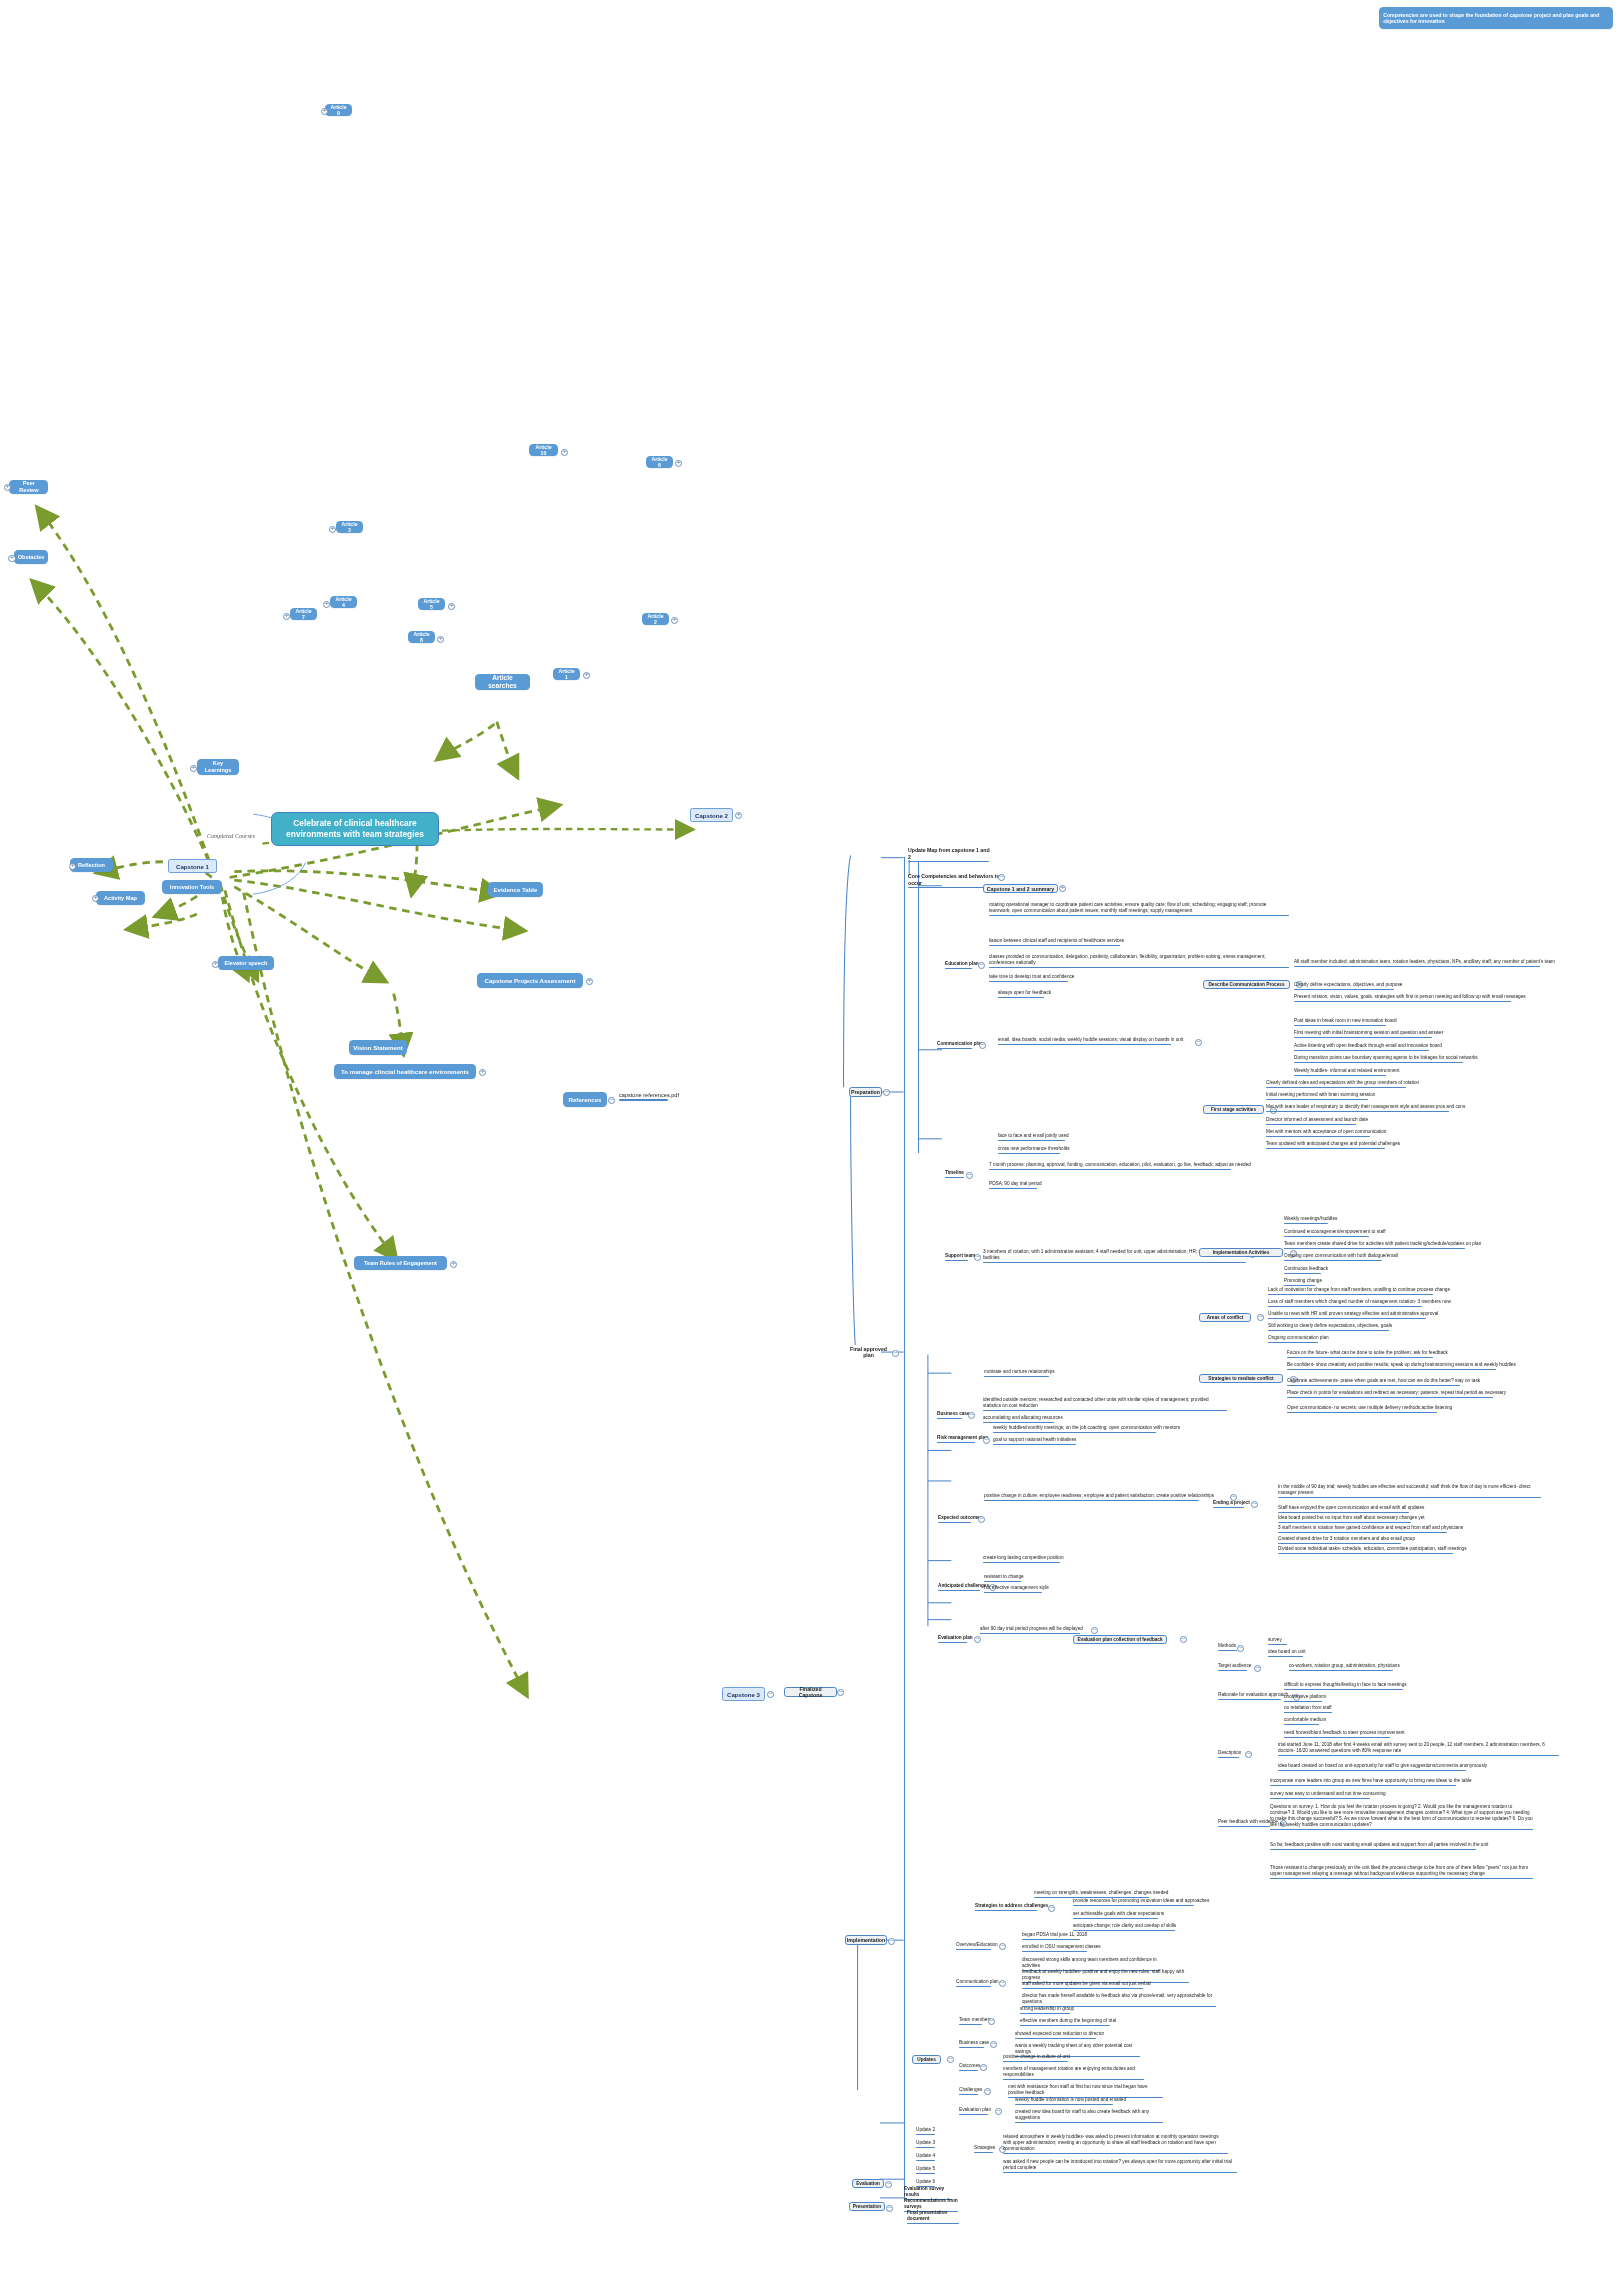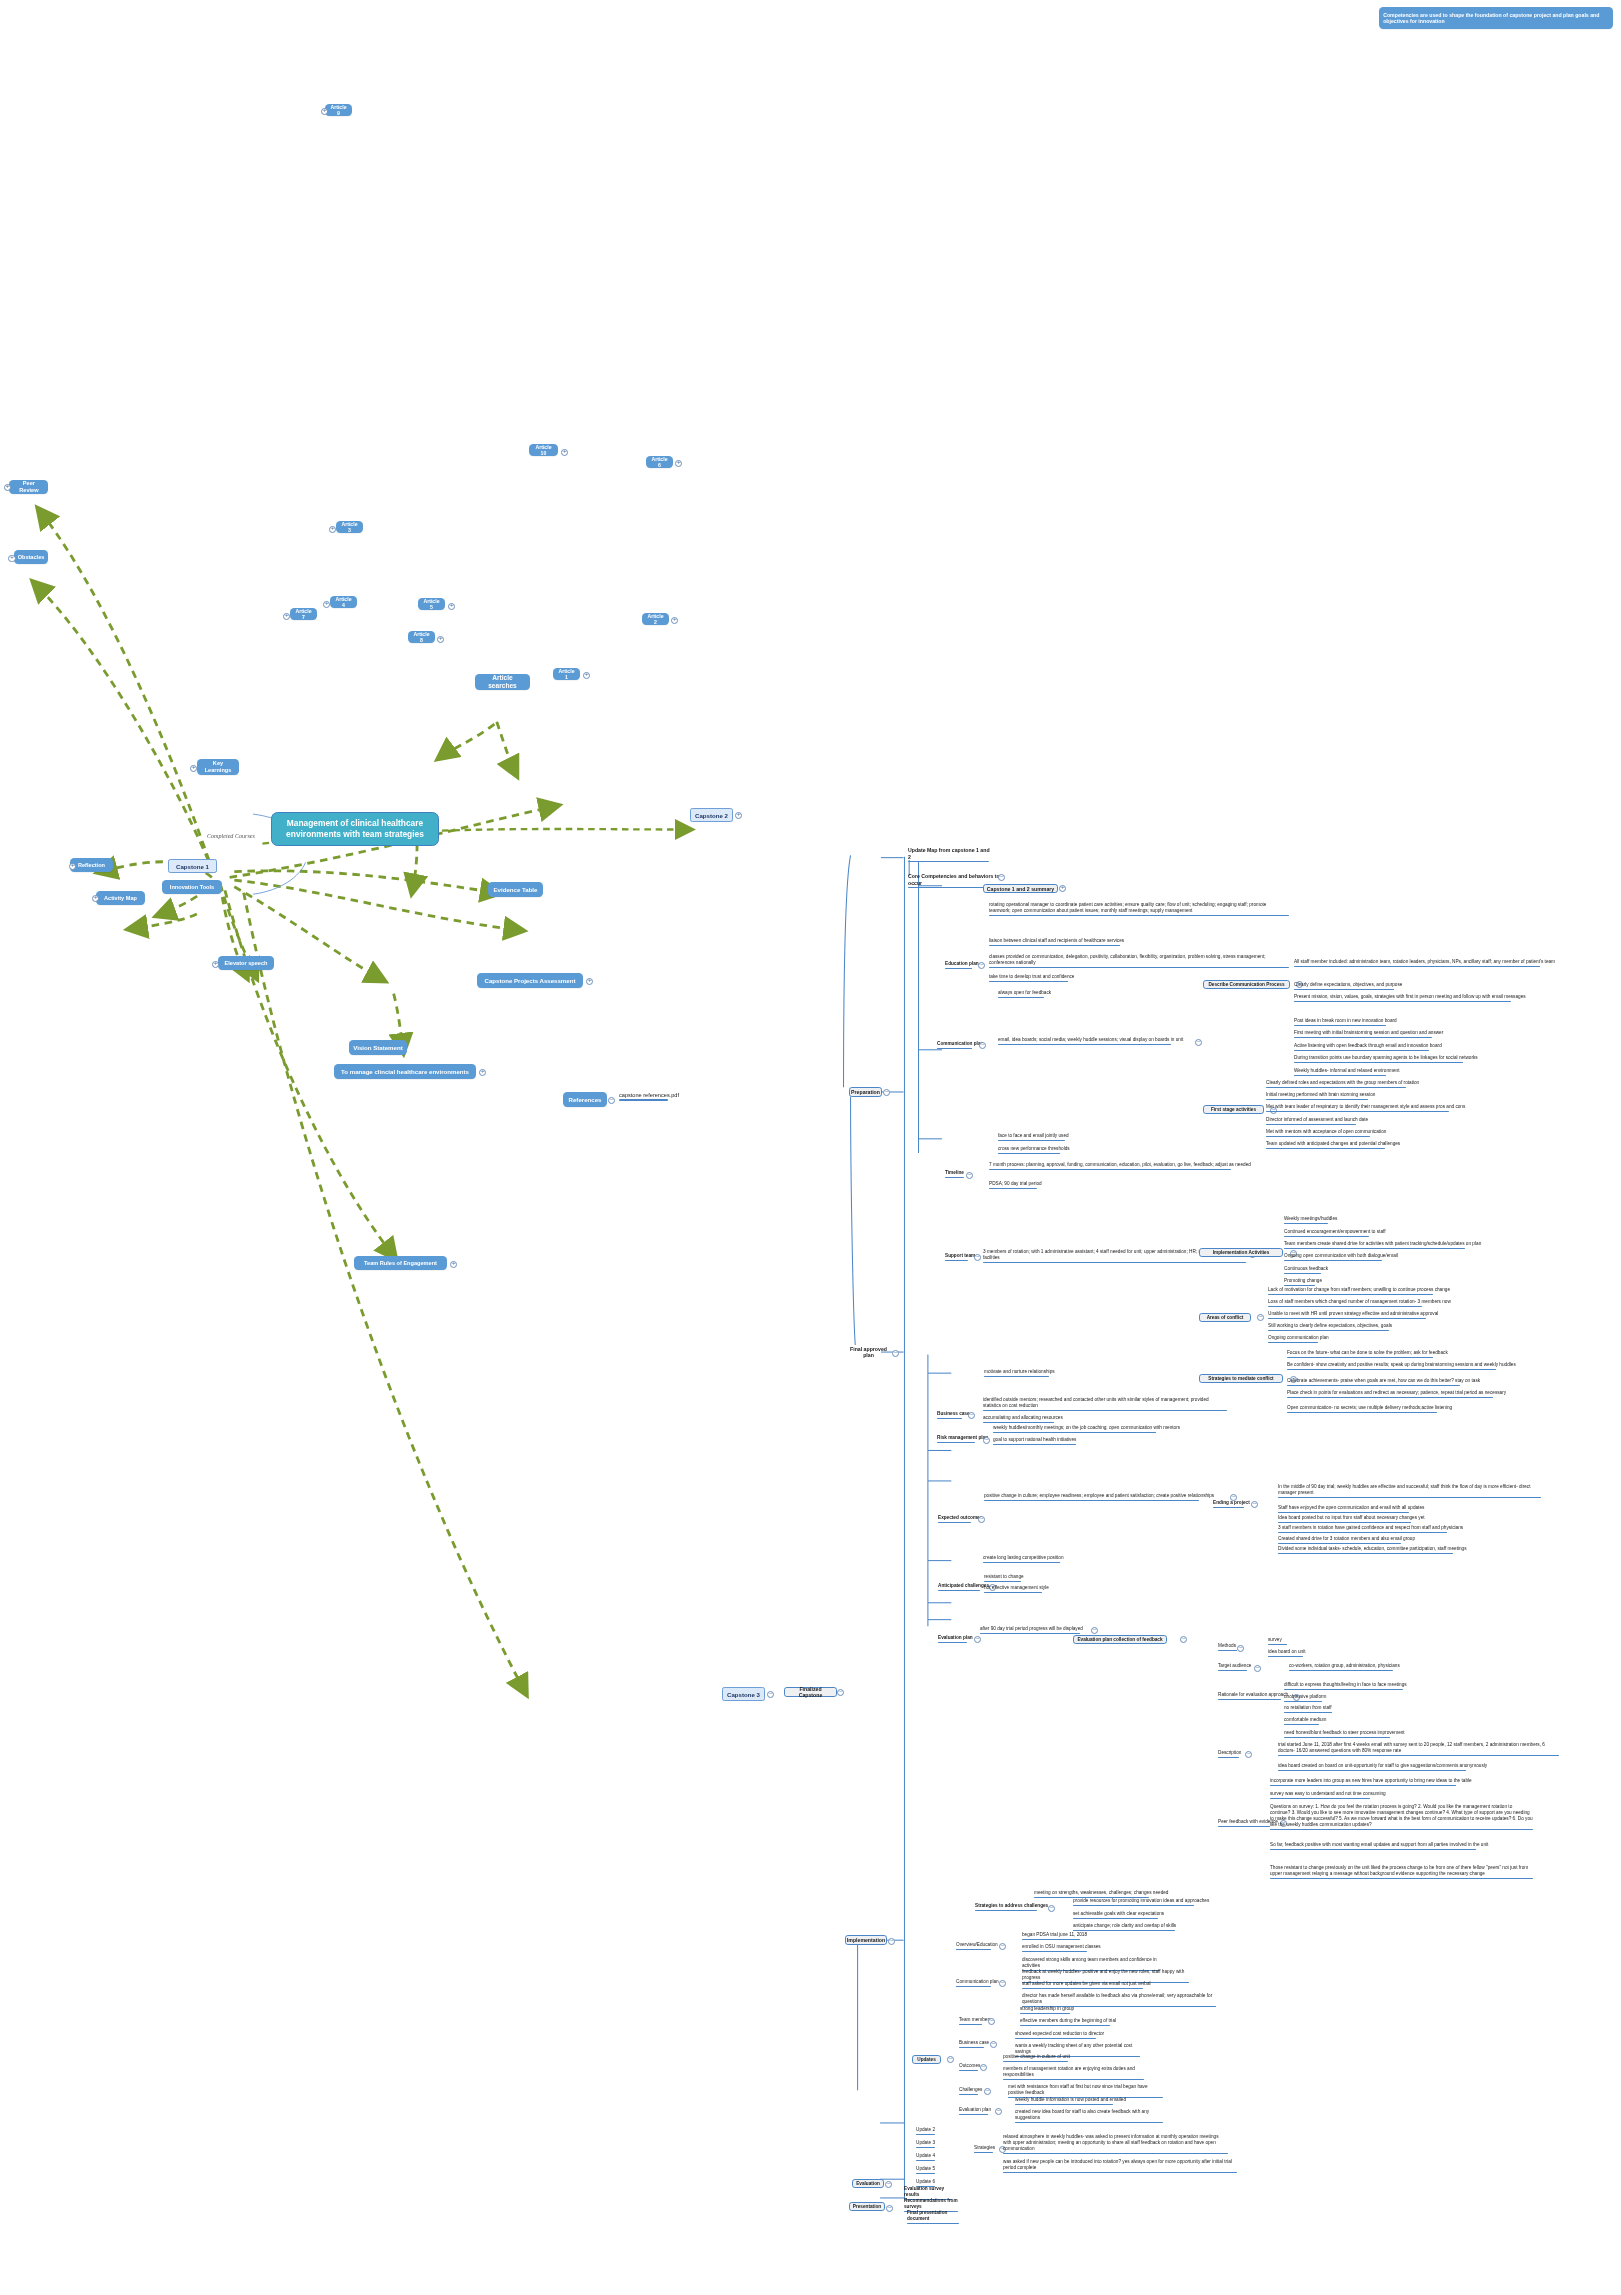--- a/index.html
+++ b/index.html
@@ -219,21 +219,21 @@
   <div class="toggle" style="left:735px;top:812px;">+</div>
 
   <div class="node n-capstone" style="left:722px;top:1687px;width:43px;height:14px;font-size:6.1px;">
     <span>Capstone 3</span>
   </div>
   <div class="toggle" style="left:767px;top:1691px;">−</div>
 
   <div class="rel-label" style="left:207px;top:833px;">Completed Courses</div>
 
   <div class="node n-central" style="left:271px;top:812px;width:168px;height:34px;font-size:8.4px;">
-    <span>Management of clinical healthcare environments with team strategies</span>
+    <span>Celebrate of clinical healthcare environments with team strategies</span>
   </div>
 
   <div class="node n-blue" style="left:1379px;top:6.6px;width:234px;height:22.5px;font-size:5.2px;text-align:left;justify-content:flex-start;">
     <span>Competencies are used to shape the foundation of capstone project and plan goals and objectives for innovation</span>
   </div>
 
   <svg style="position:absolute;left:0;top:0;width:1621px;height:2295px;" viewBox="0 0 3459 4897">
     <g fill="none" stroke="#4a86c8" stroke-width="2.2">
 
       <path d="M1930,1828 L1930,4690"></path>

